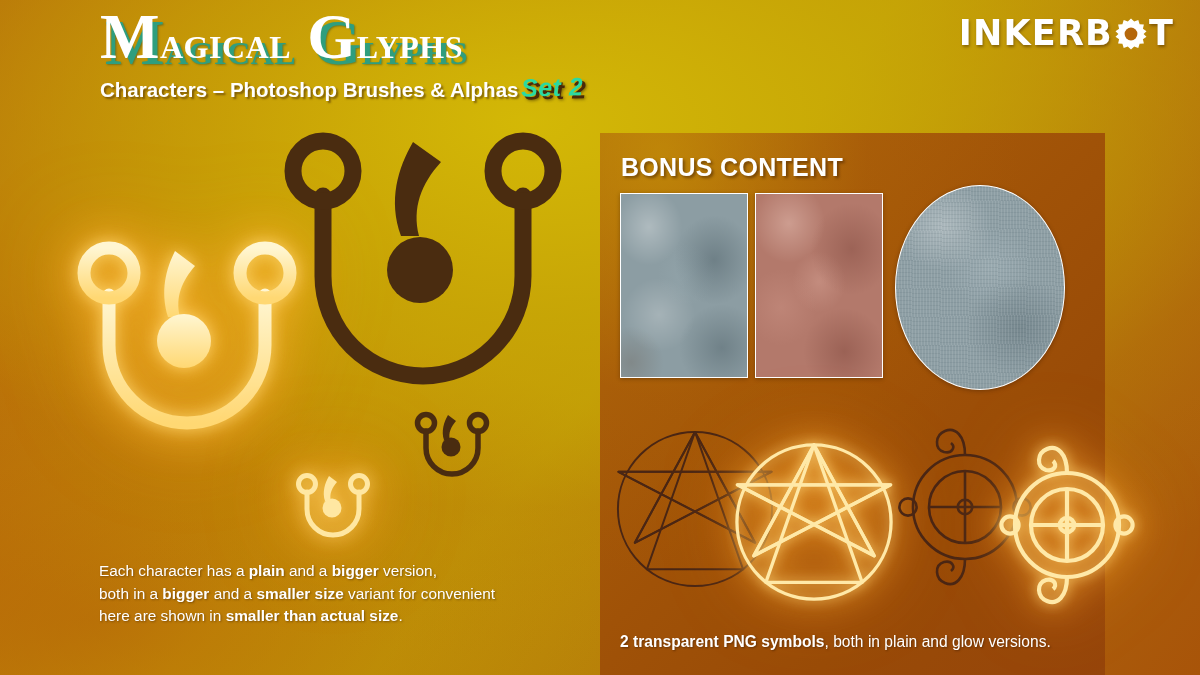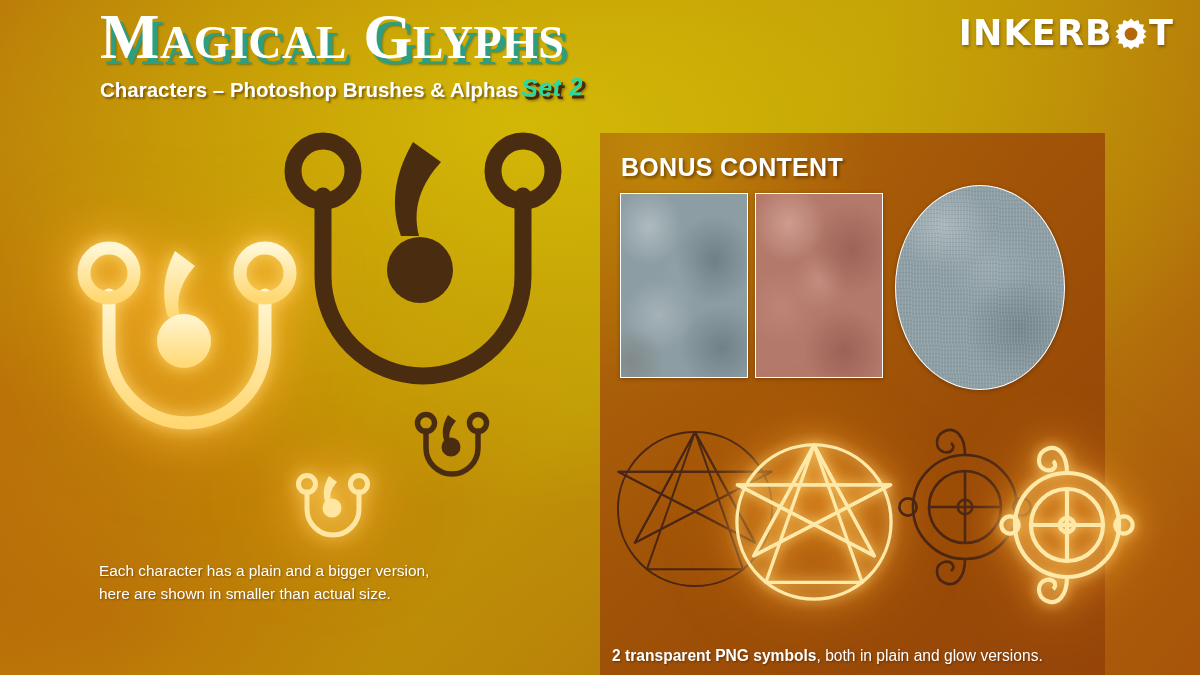--- a/index.html
+++ b/index.html
@@ -16,21 +16,21 @@
   
   #header{position:absolute;left:0;top:0;width:1200px;height:133px;}
   #title{
     position:absolute;left:100px;top:6px;
     font-size:63px;line-height:1;font-weight:700;letter-spacing:.5px;
     font-family:"Liberation Serif", serif;
     color:#ffffff;
     text-shadow:5px 6px 0 #2f9e7e, 6px 7px 2px rgba(20,70,55,.45);
     white-space:nowrap;
   }
-  #title .sc{font-size:46px;}
+  #title .sc{font-size:32px;}
   #subtitle{
     position:absolute;left:100px;top:78px;
     font-size:20.5px;font-weight:700;color:#ffffff;white-space:nowrap;
     text-shadow:2px 2px 2px rgba(70,40,6,.55);
   }
   #setbadge{
     position:absolute;left:521px;top:73px;
     font-size:25px;font-weight:700;font-style:italic;color:#2ad9a2;
     letter-spacing:.5px;white-space:nowrap;
     text-shadow:3px 3px 0 #4a2a08, 4px 4px 3px rgba(30,16,2,.5);
@@ -52,21 +52,21 @@
   .glyph{position:absolute;}
   .glyph svg{display:block;overflow:visible;}
   .glow-wrap{filter:drop-shadow(0 0 8px rgba(255,214,110,.95)) drop-shadow(0 0 20px rgba(255,186,60,.85)) drop-shadow(0 0 38px rgba(255,160,30,.55));}
 
   
   #bodycopy{
     position:absolute;left:99px;top:560px;width:500px;
     font-size:15.4px;line-height:1.47;color:#ffffff;
     text-shadow:1px 1px 2px rgba(70,38,6,.5);
   }
-  #bodycopy b{font-weight:400;}
+  #bodycopy b{font-weight:700;}
 
   
   #bonus{
     position:absolute;left:600px;top:133px;width:505px;height:542px;
     background:
       radial-gradient(120% 130% at 12% 4%, rgba(206,160,8,.55) 0%, rgba(180,110,8,.16) 34%, rgba(150,66,6,0) 60%),
       linear-gradient(135deg,#ae6a0a 0%, #a85c09 22%, #a05207 48%, #994b07 72%, #96450a 100%);
   }
   #bonus-title{
     position:absolute;left:21px;top:20px;
@@ -107,21 +107,21 @@
       repeating-linear-gradient(2deg, rgba(60,78,86,.10) 0 1px, rgba(60,78,86,0) 1px 4px),
       radial-gradient(40% 30% at 28% 20%, rgba(255,255,255,.26), rgba(255,255,255,0) 72%),
       radial-gradient(44% 34% at 74% 70%, rgba(70,88,96,.32), rgba(70,88,96,0) 74%),
       radial-gradient(34% 26% at 56% 40%, rgba(170,186,192,.40), rgba(170,186,192,0) 76%);
   }
   .bonus-caption{
     position:absolute;font-size:15.6px;color:#fff;white-space:nowrap;
     text-shadow:1px 1px 2px rgba(60,28,4,.55);
   }
   #caption-bg{left:20px;top:254px;font-weight:700;}
-  #caption-png{left:12px;top:500px;font-weight:400;margin-top:14px;}
+  #caption-png{left:20px;top:500px;font-weight:400;}
   #caption-png b{font-weight:700;}
 
   #symbols{position:absolute;left:0;top:282px;width:600px;height:215px;}
   .sym{position:absolute;}
   .sym svg{display:block;overflow:visible;}
   .sym-glow{filter:drop-shadow(0 0 6px rgba(255,214,120,.95)) drop-shadow(0 0 15px rgba(255,180,60,.8)) drop-shadow(0 0 30px rgba(255,150,30,.5));}
 </style>
 </head>
 <body>
 
@@ -201,20 +201,21 @@
         <circle cx="16" cy="14" r="8.5" fill="none" stroke="#4a2c10" stroke-width="5.5"></circle>
         <circle cx="68" cy="14" r="8.5" fill="none" stroke="#4a2c10" stroke-width="5.5"></circle>
         <path d="M38,6 L46,12 C41,18 38,24 40,31 L34,31 C31,22 34,13 38,6 Z" fill="#4a2c10"></path>
         <circle cx="41" cy="38" r="9.5" fill="#4a2c10"></circle>
       </svg>
     </div>
   </div>
 
   <div id="bodycopy">
     <div><span>Each character has a </span><b>plain</b><span> and a </span><b>bigger</b><span> version,</span></div>
+    <div><span>both in a </span><b>bigger</b><span> and a </span><b>smaller size</b><span> variant for convenient</span></div>
     <div><span>here are shown in </span><b>smaller than actual size</b><span>.</span></div>
   </div>
 
   <div id="bonus">
 
     <div id="bonus-title">BONUS CONTENT</div>
 
     <div class="swatch" id="swatch-blue"></div>
     <div class="swatch" id="swatch-rose"></div>
     <div class="swatch" id="swatch-circle"></div>

